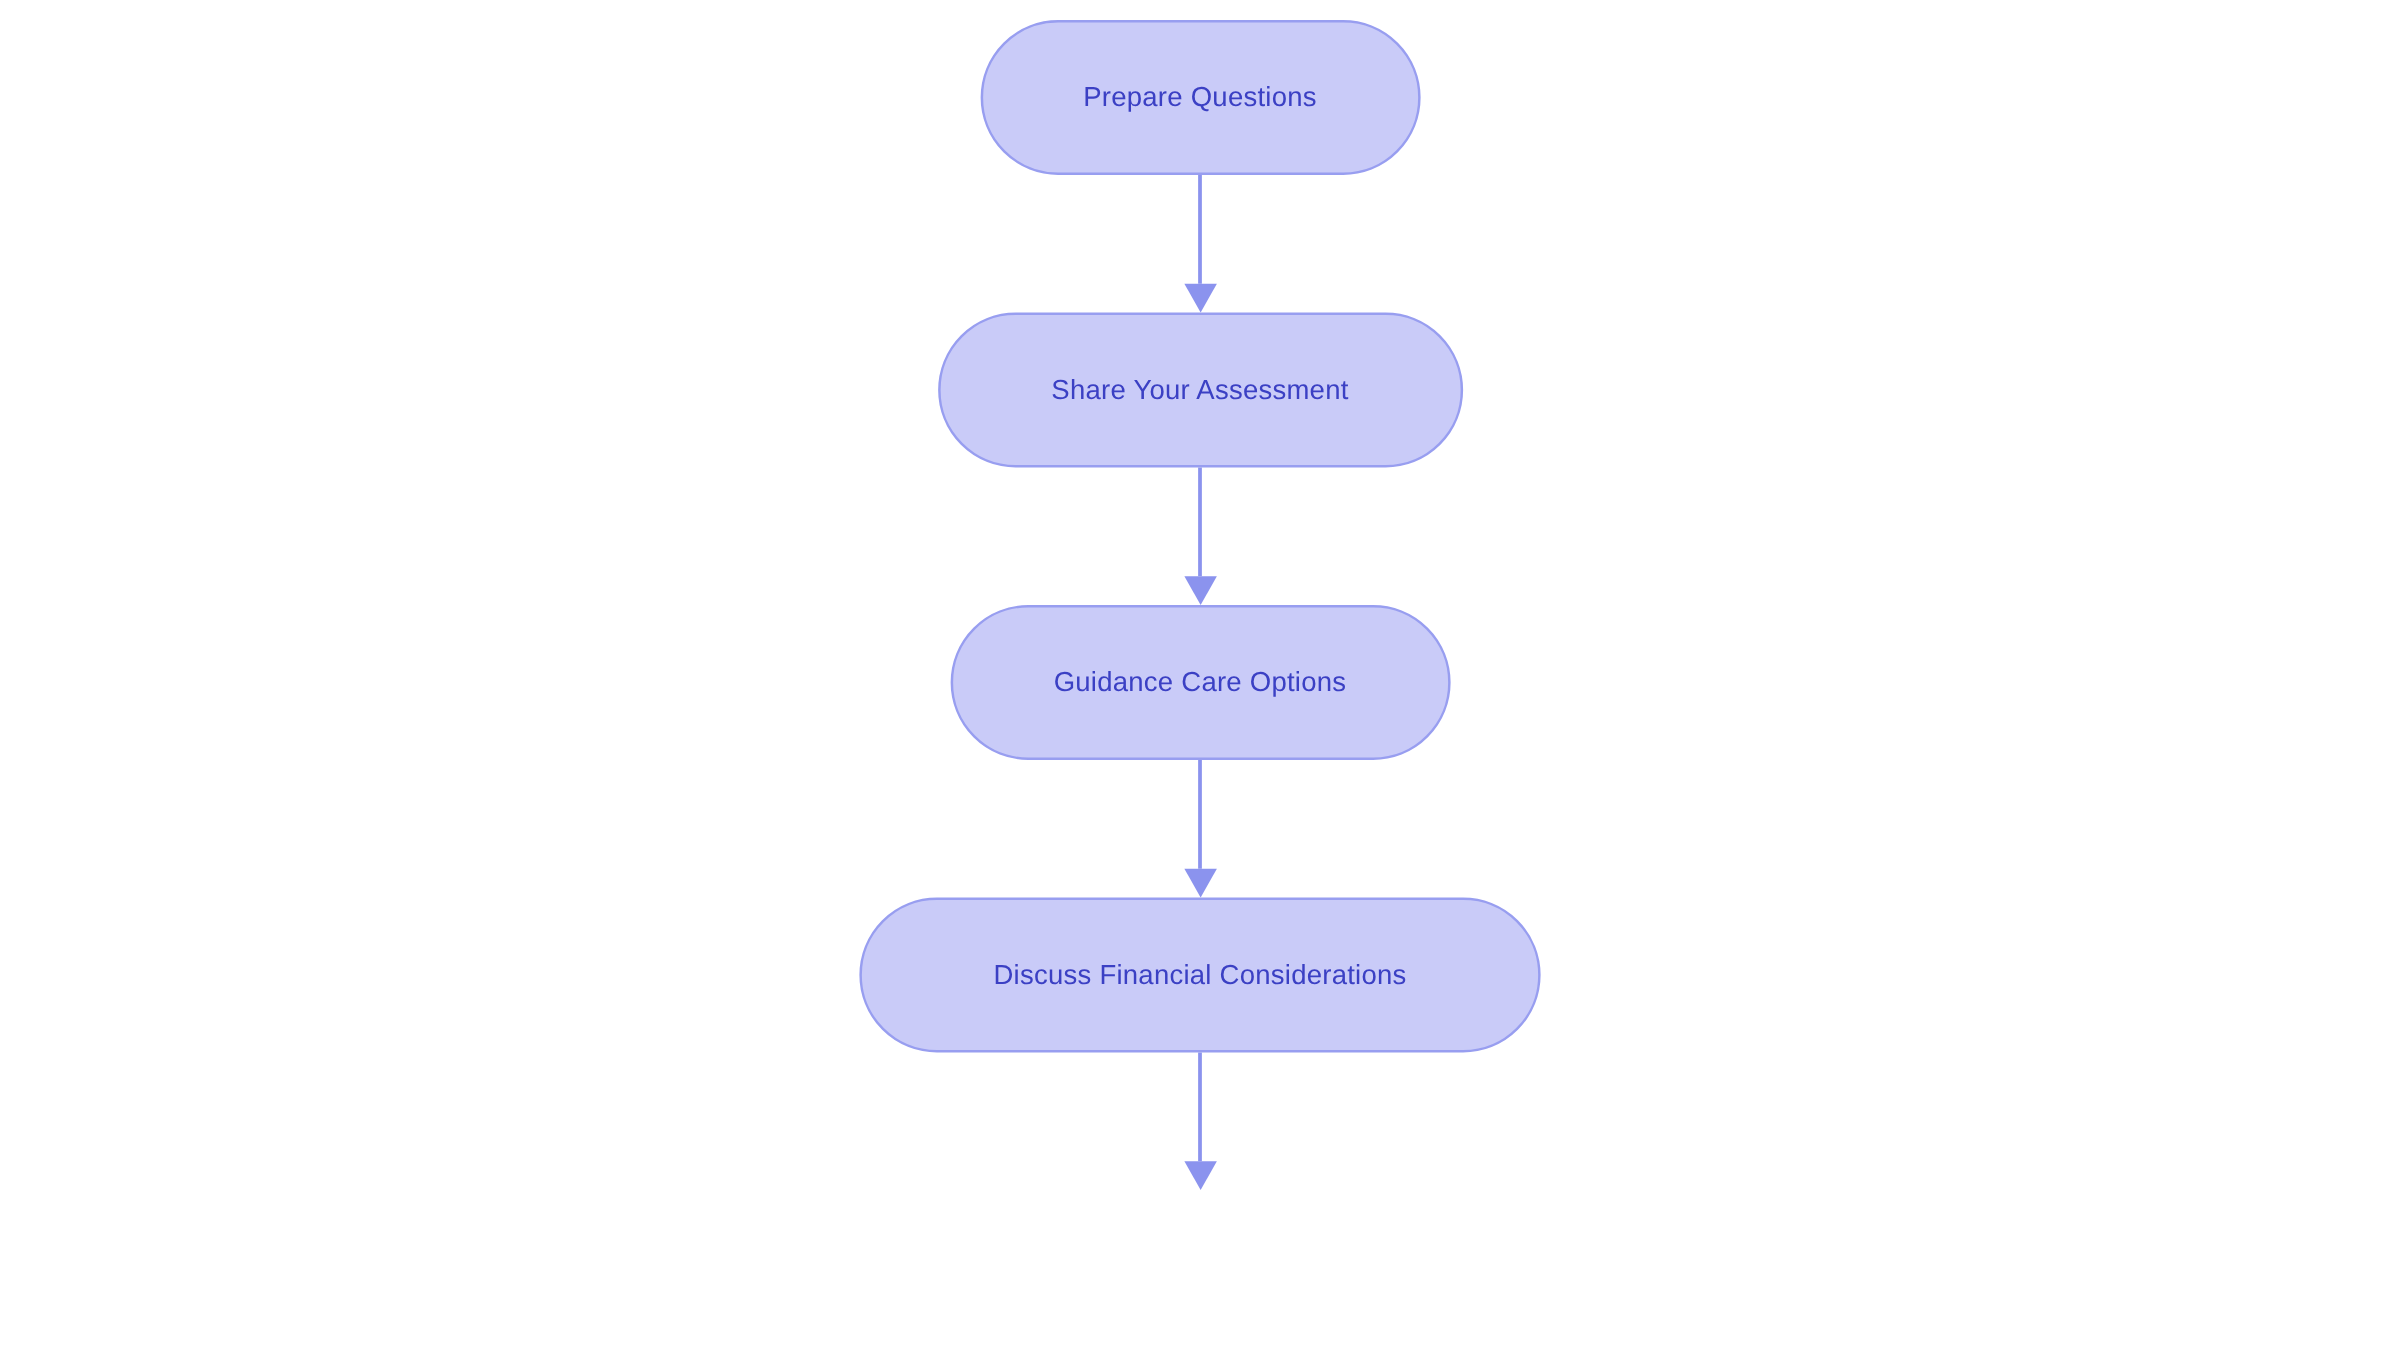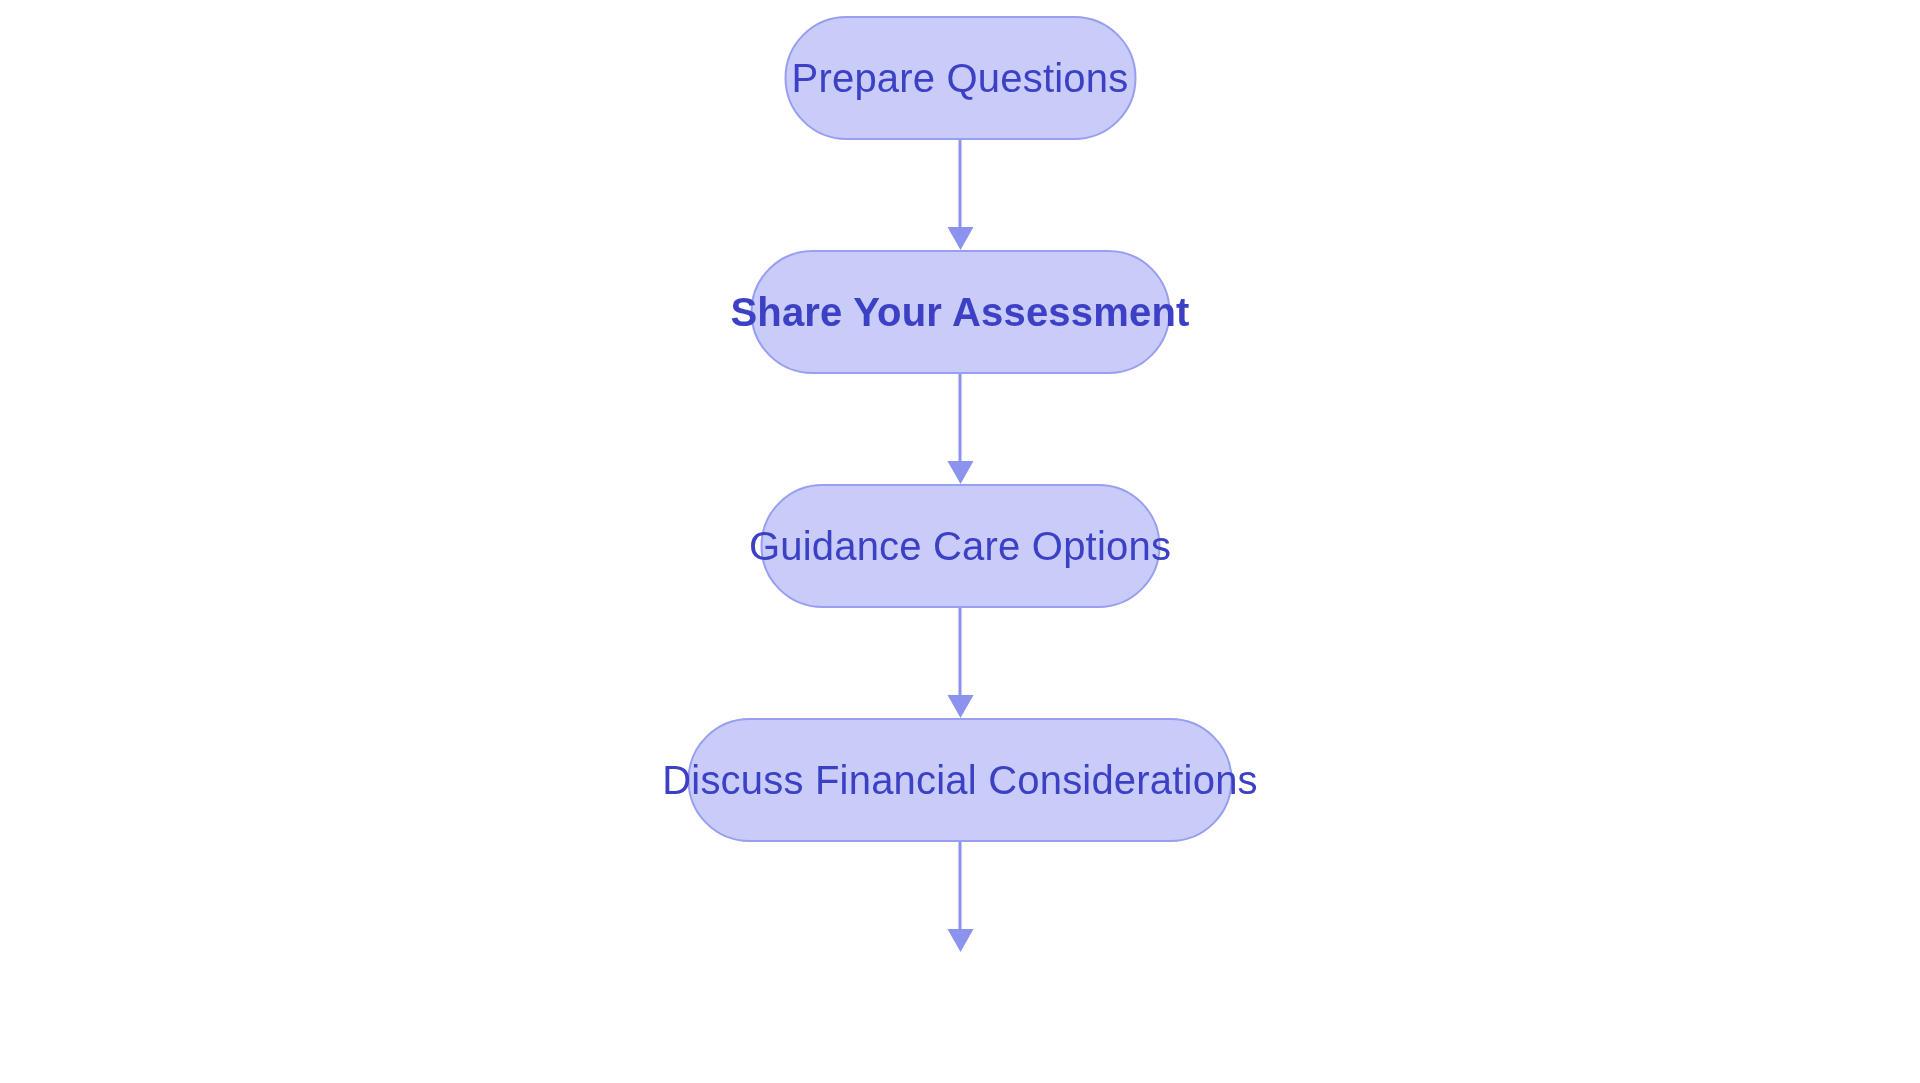--- a/index.html
+++ b/index.html
@@ -30,27 +30,27 @@
     border-radius: 62px;
     background: var(--node-fill, #c9cbf8);
     border: 2px solid var(--node-border, #989ef0);
     display: flex;
     align-items: center;
     justify-content: center;
     flex: 0 0 auto;
   }
   .node-label {
     color: var(--text, #3b40c4);
-    font-size: 40px;
+    font-size: 22px;
     line-height: 1;
     letter-spacing: 0.2px;
     white-space: nowrap;
   }
   .w1 { width: 352px; }
-  .w2 { width: 420px; font-weight: bold; }
+  .w2 { width: 420px; }
   .w3 { width: 400px; }
   .w4 { width: 545px; }
   .w5 { width: 515px; }
   .arrow {
     height: 110px;
     display: flex;
     flex-direction: column;
     align-items: center;
     flex: 0 0 auto;
   }

